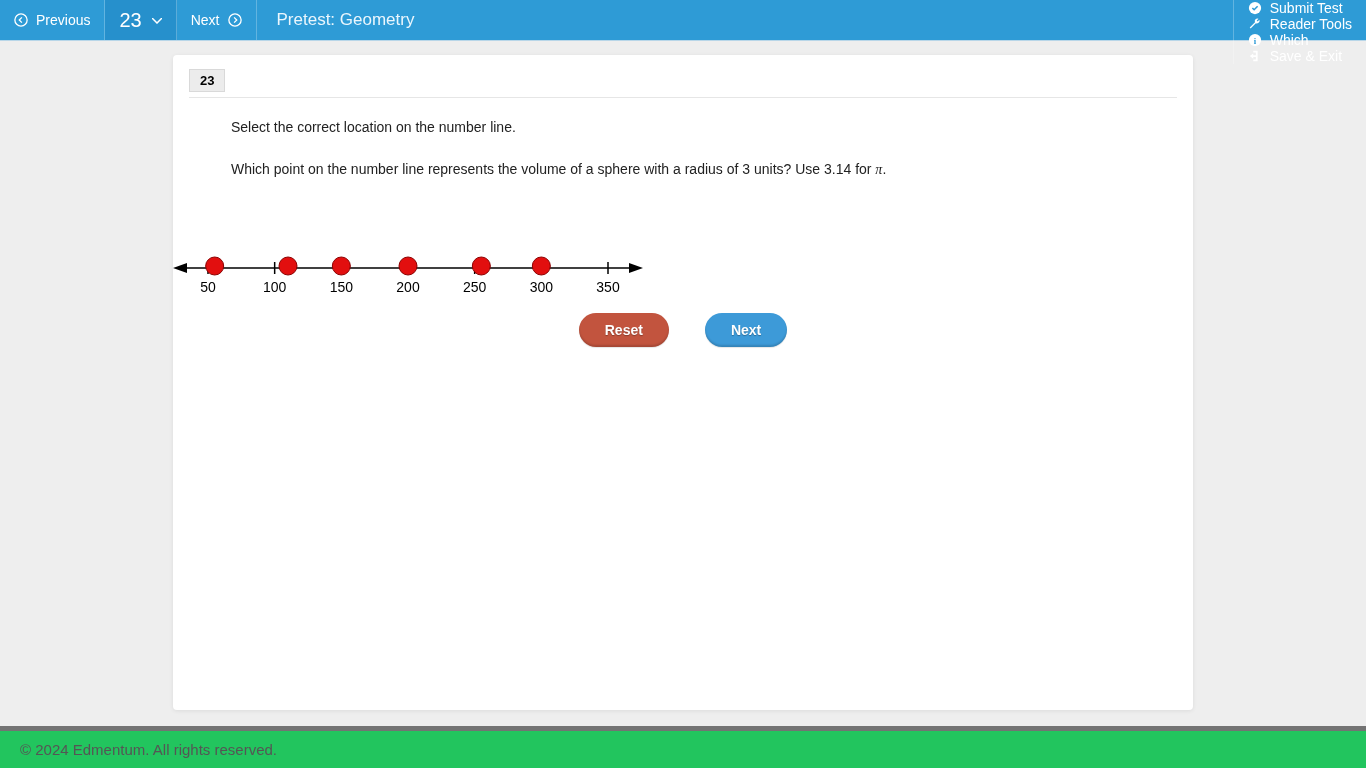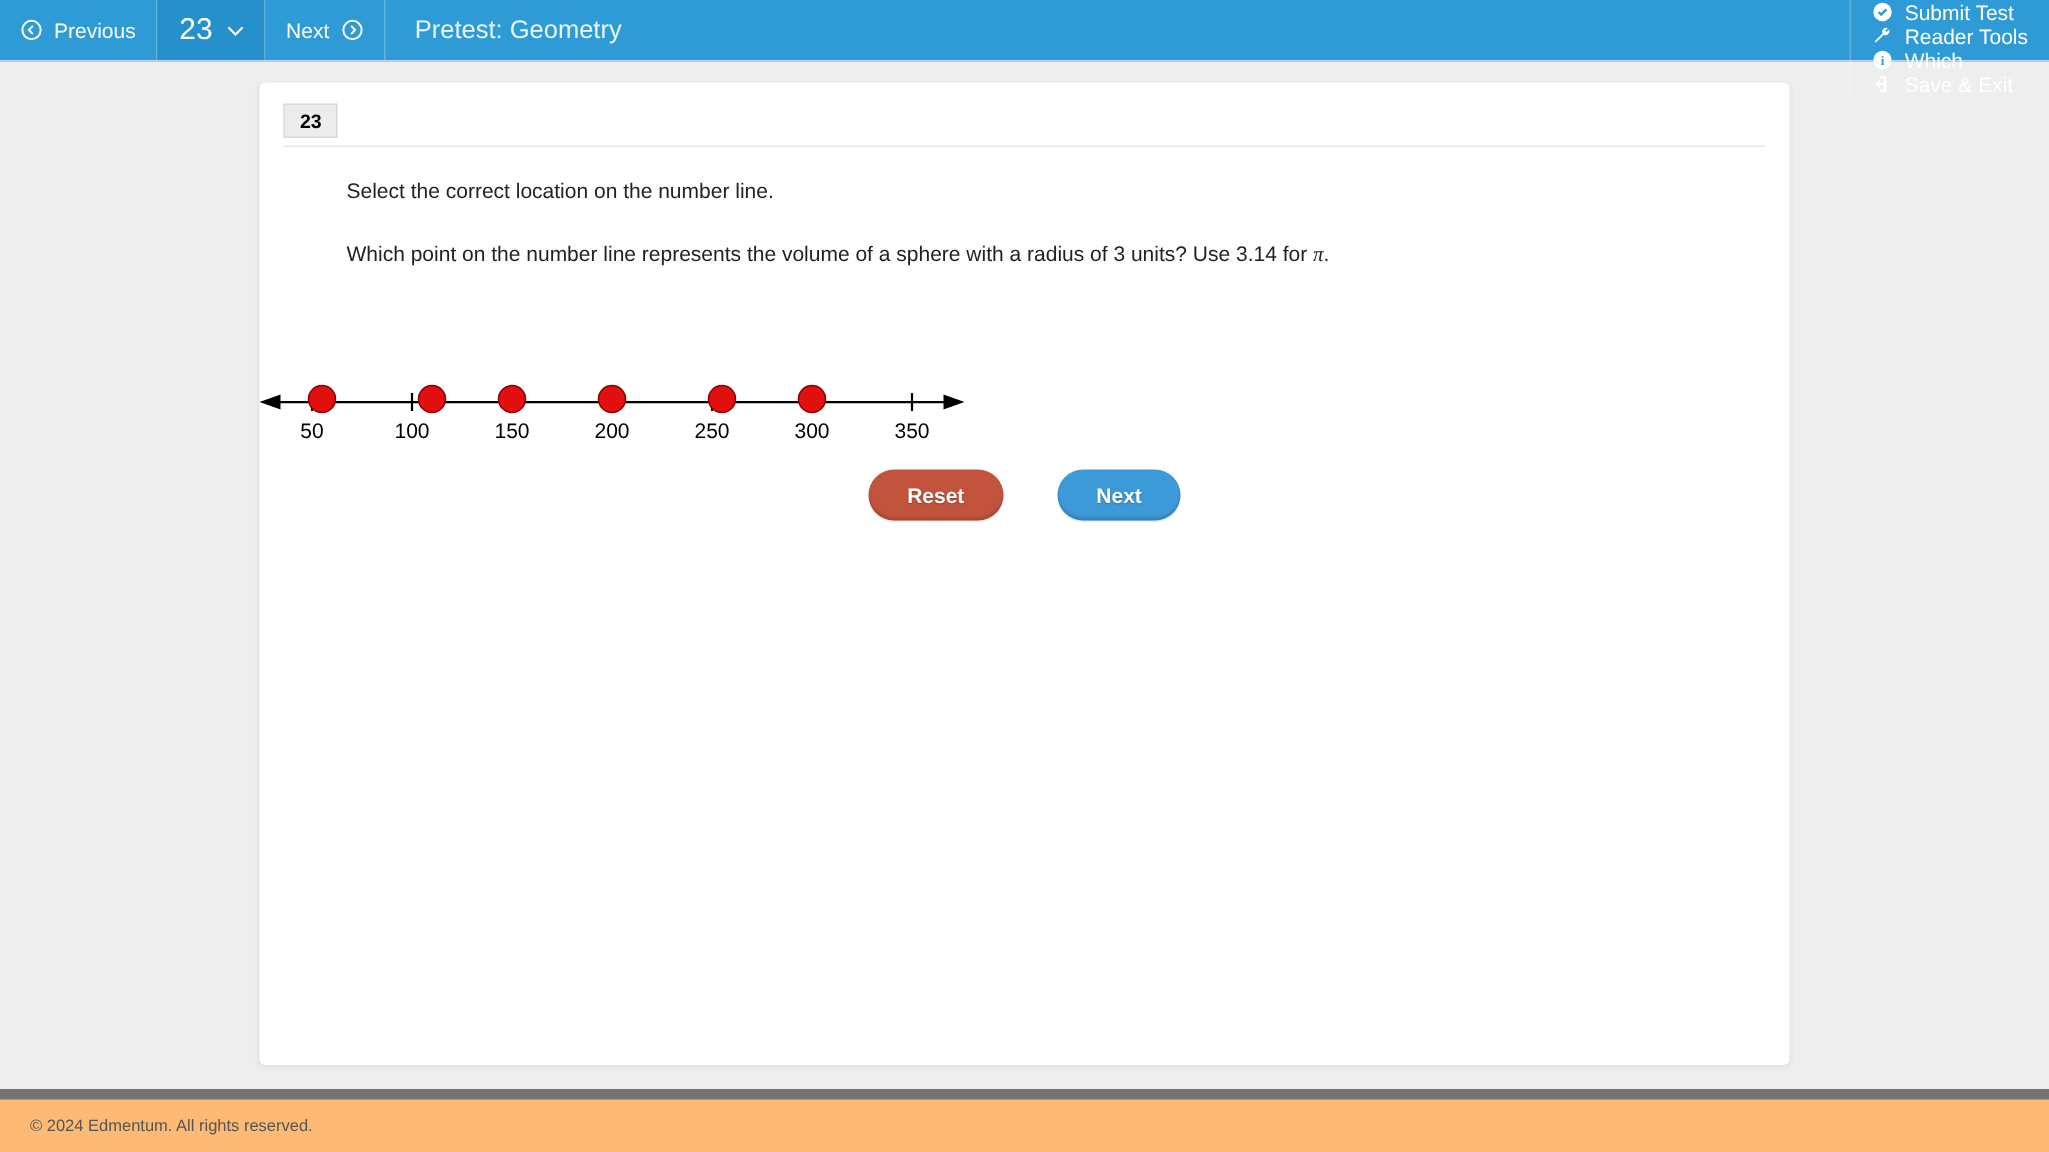--- a/index.html
+++ b/index.html
@@ -139,26 +139,26 @@
       box-shadow: inset 0 -2px 2px rgba(0,0,0,0.15), 0 1px 1px rgba(0,0,0,0.1);
       text-shadow: 0 1px 1px rgba(0,0,0,0.3);
     }
     .pill-btn.reset { background: #c2543e; }
     .pill-btn.next  { background: #3d9ad8; }
     
     .footer {
       position: absolute;
       left: 0; right: 0; bottom: 0;
       height: 42px;
-      background: #fdba74;
-      border-top: 7px solid #737373;
+      background: #22c55e;
+      border-top: 5px solid #737373;
       display: flex;
       align-items: center;
       padding-left: 20px;
-      font-size: 11px;
+      font-size: 15px;
       color: #555;
     }
   </style>
 </head>
 <body>
 
 <div class="topbar">
   <div class="nav-btn">
     <span class="icon">
       <svg viewBox="0 0 16 16" width="14" height="14">

